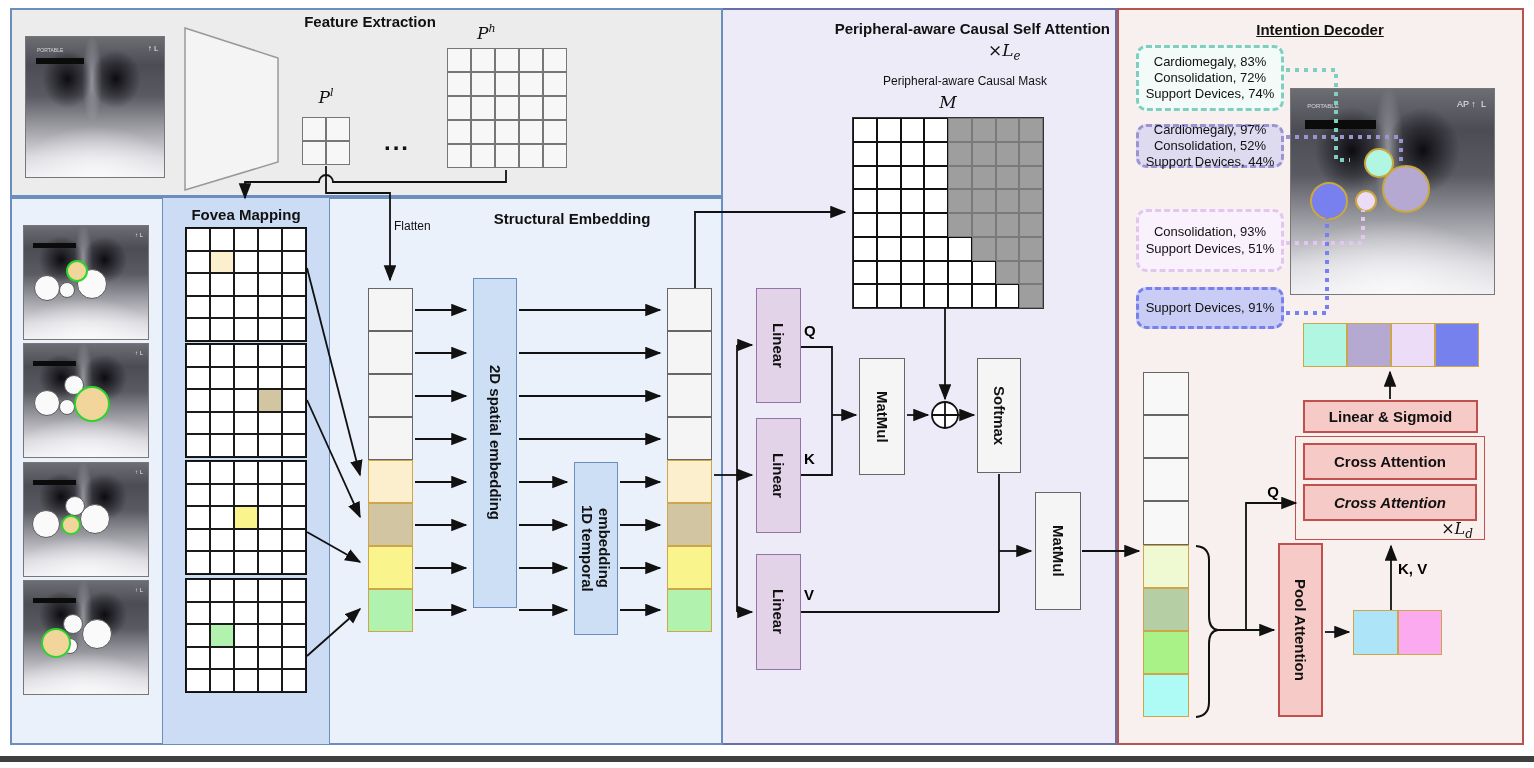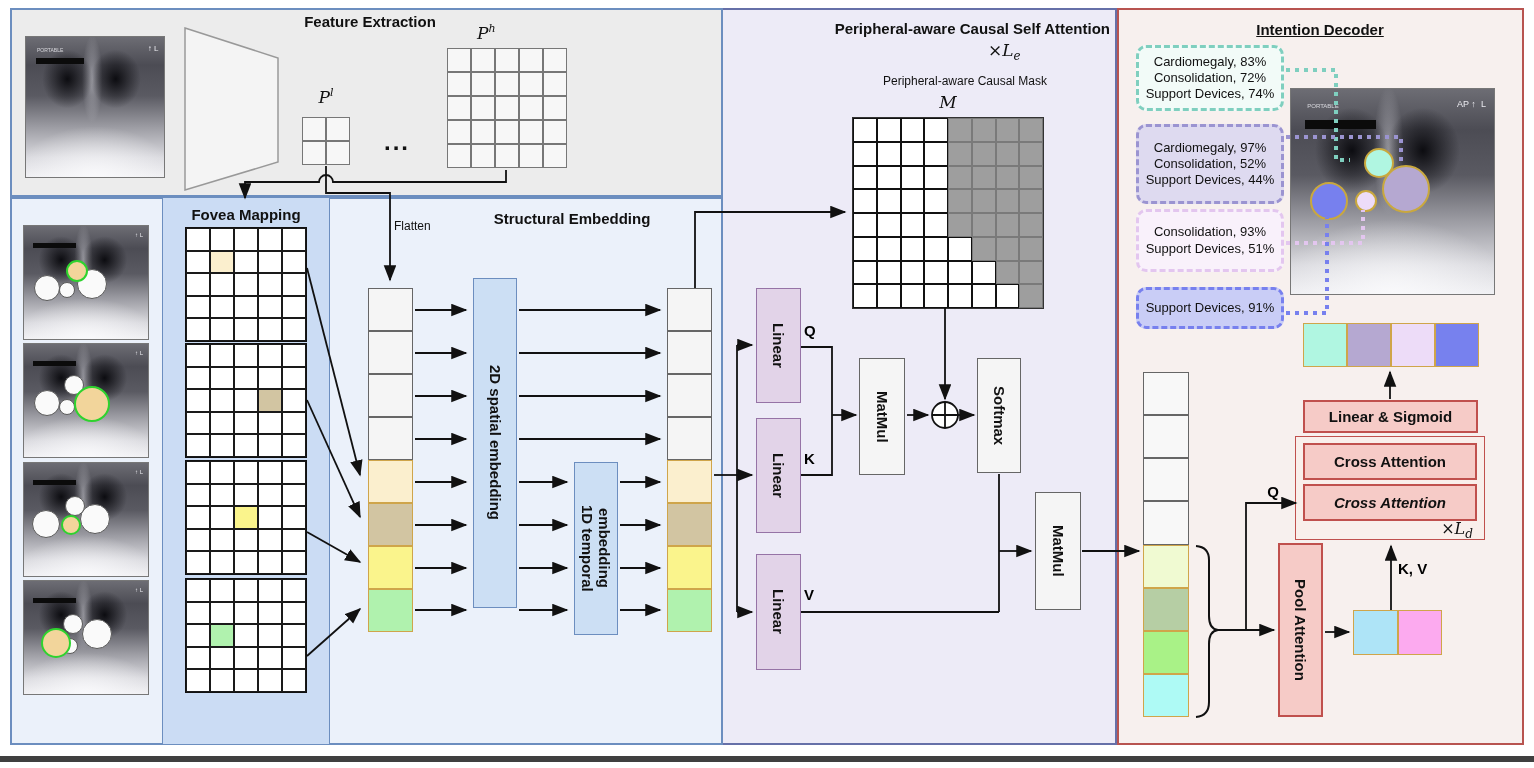--- a/index.html
+++ b/index.html
@@ -378,21 +378,21 @@
       <span class="vtext">MatMul</span>
     </div>
 
   <div class="abs ttl" style="left:1190px;top:21px;width:260px;text-decoration:underline;">Intention Decoder</div>
 
   <div class="predbox" style="left: 1136px; top: 45px; width: 148px; height: 66px; border-color: rgb(127, 207, 191); background-color: rgb(242, 251, 248);">
     <div>Cardiomegaly, 83%</div>
     <div>Consolidation, 72%</div>
     <div>Support Devices, 74%</div>
   </div>
-  <div class="predbox" style="left: 1136px; top: 124px; width: 148px; height: 80px; border-color: rgb(155, 148, 209); background-color: rgb(222, 218, 240);">
+  <div class="predbox" style="left: 1136px; top: 124px; width: 148px; height: 44px; border-color: rgb(155, 148, 209); background-color: rgb(222, 218, 240);">
     <div>Cardiomegaly, 97%</div>
     <div>Consolidation, 52%</div>
     <div>Support Devices, 44%</div>
   </div>
   <div class="predbox" style="left: 1136px; top: 209px; width: 148px; height: 63px; border-color: rgb(227, 198, 239); background-color: rgb(249, 241, 251);">
     <div>Consolidation, 93%</div>
     <div>Support Devices, 51%</div>
   </div>
   <div class="predbox" style="left: 1136px; top: 287px; width: 148px; height: 42px; border-color: rgb(119, 128, 238); background-color: rgb(201, 205, 246);">
     <div>Support Devices, 91%</div>

